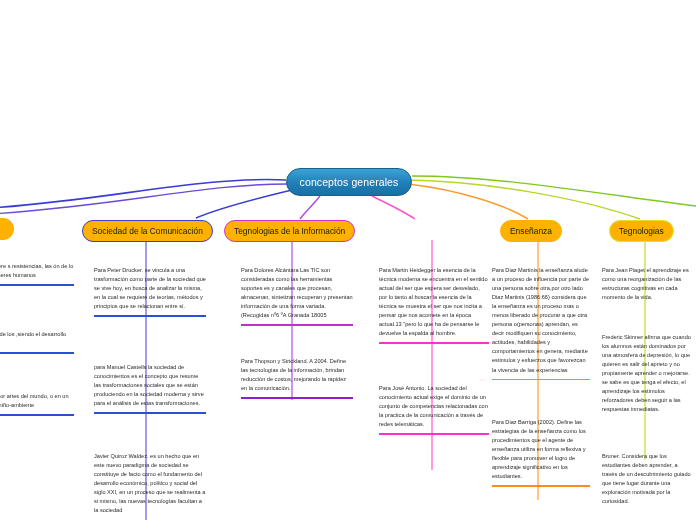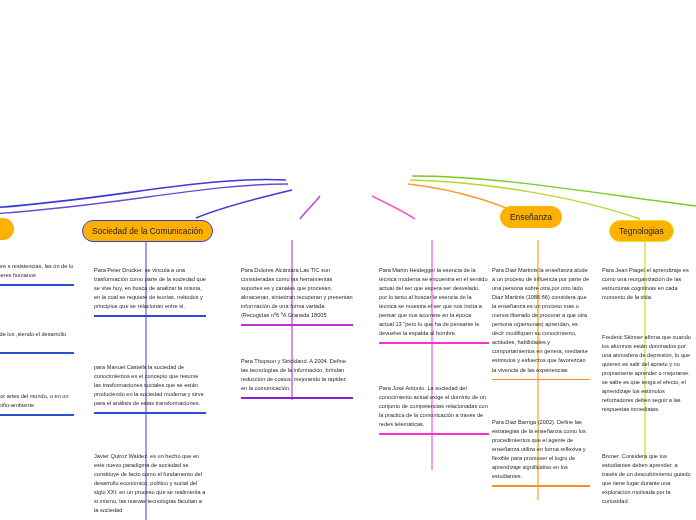--- a/index.html
+++ b/index.html
@@ -101,25 +101,31 @@
 
     <line x1="146" y1="240" x2="146" y2="520" stroke="#6a5bd6" stroke-width="1.2"></line>
     <line x1="292" y1="240" x2="292" y2="400" stroke="#b24ddb" stroke-width="1.2"></line>
     <line x1="432" y1="240" x2="432" y2="470" stroke="#ff55cc" stroke-width="1.2"></line>
     <line x1="538" y1="240" x2="538" y2="500" stroke="#ff9a2e" stroke-width="1.2"></line>
     <line x1="645" y1="240" x2="645" y2="460" stroke="#c8dd22" stroke-width="1.2"></line>
   </svg>
 
   <div class="edge-node-clip"></div>
 
+  <div class="center-node">
+    <span>conceptos generales</span>
+  </div>
 
   <div class="branch-node" style="left:82px; top:220px; border:1.6px solid #3b3bd6;">
     <span>Sociedad de la Comunicación</span>
   </div>
-  <div class="branch-node" style="left:500px; top:206px; border:1.6px solid #ffb100;">
+  <div class="branch-node" style="left:224px; top:220px; border:1.6px solid #cc33cc;">
+    <span>Tegnologias de la Información</span>
+  </div>
+  <div class="branch-node" style="left:500px; top:220px; border:1.6px solid #ffb100;">
     <span>Enseñanza</span>
   </div>
   <div class="branch-node" style="left:609px; top:220px; border:1.6px solid #d8e62a;">
     <span>Tegnologias</span>
   </div>
 
   <div class="clip-left" style="left:-44px; top:262px; width:118px;">
     <div>undo que no genere s resistencias, las ón de lo nuevo las os los seres humanos</div>
     <div class="rule"></div>
   </div>

